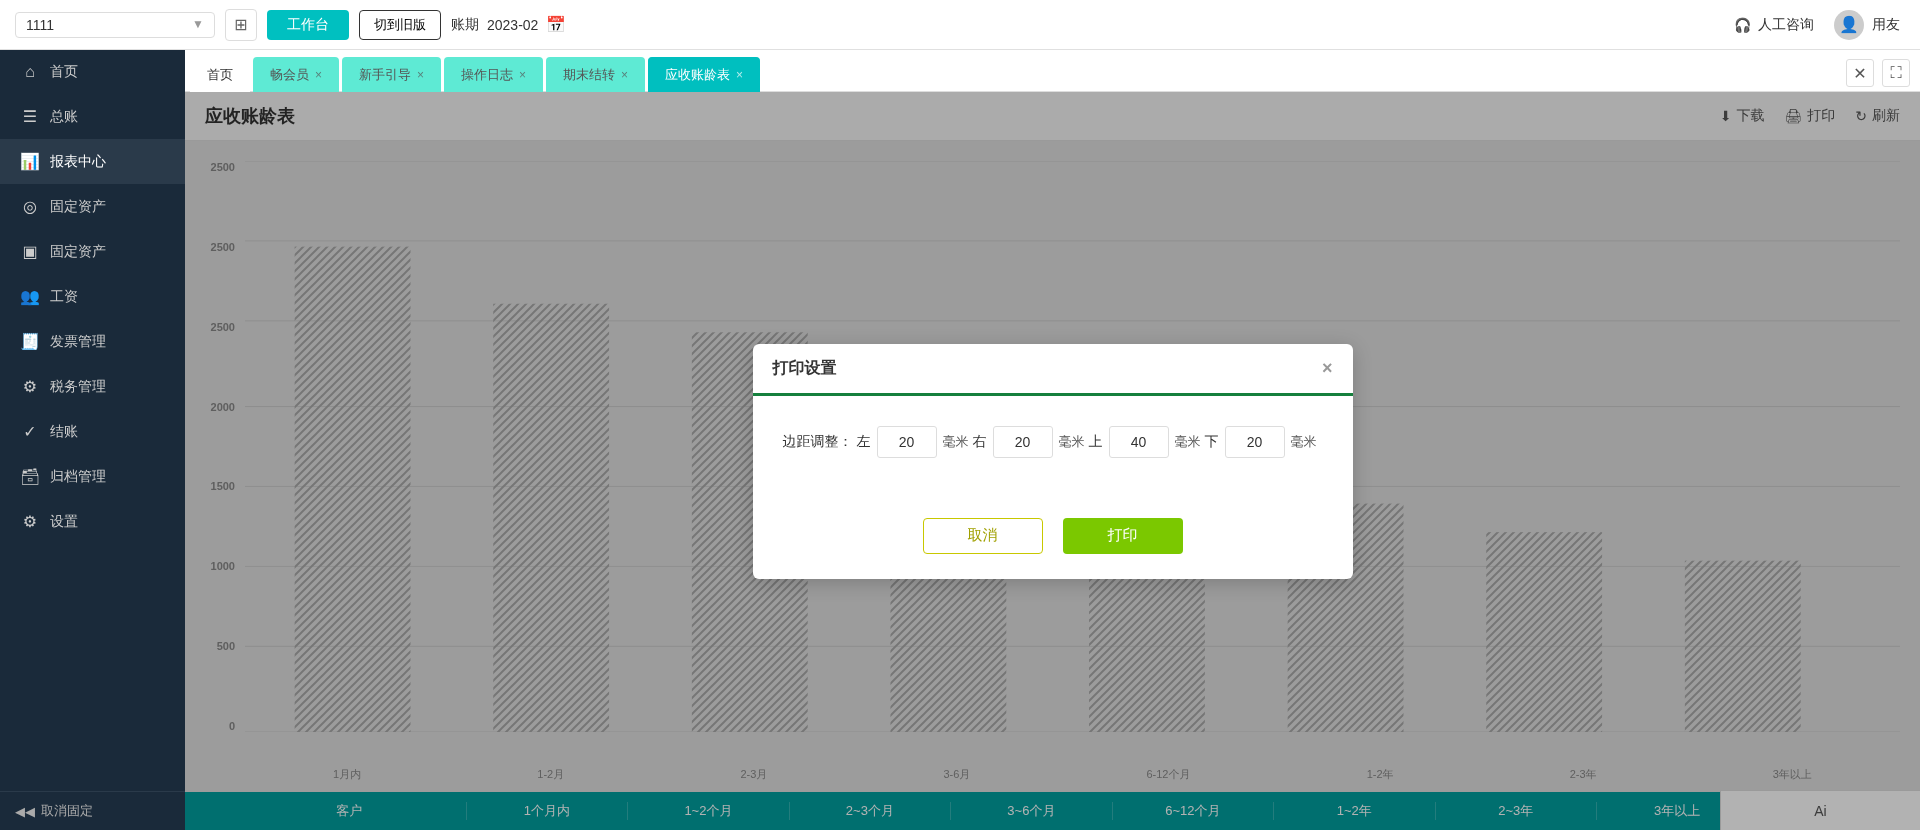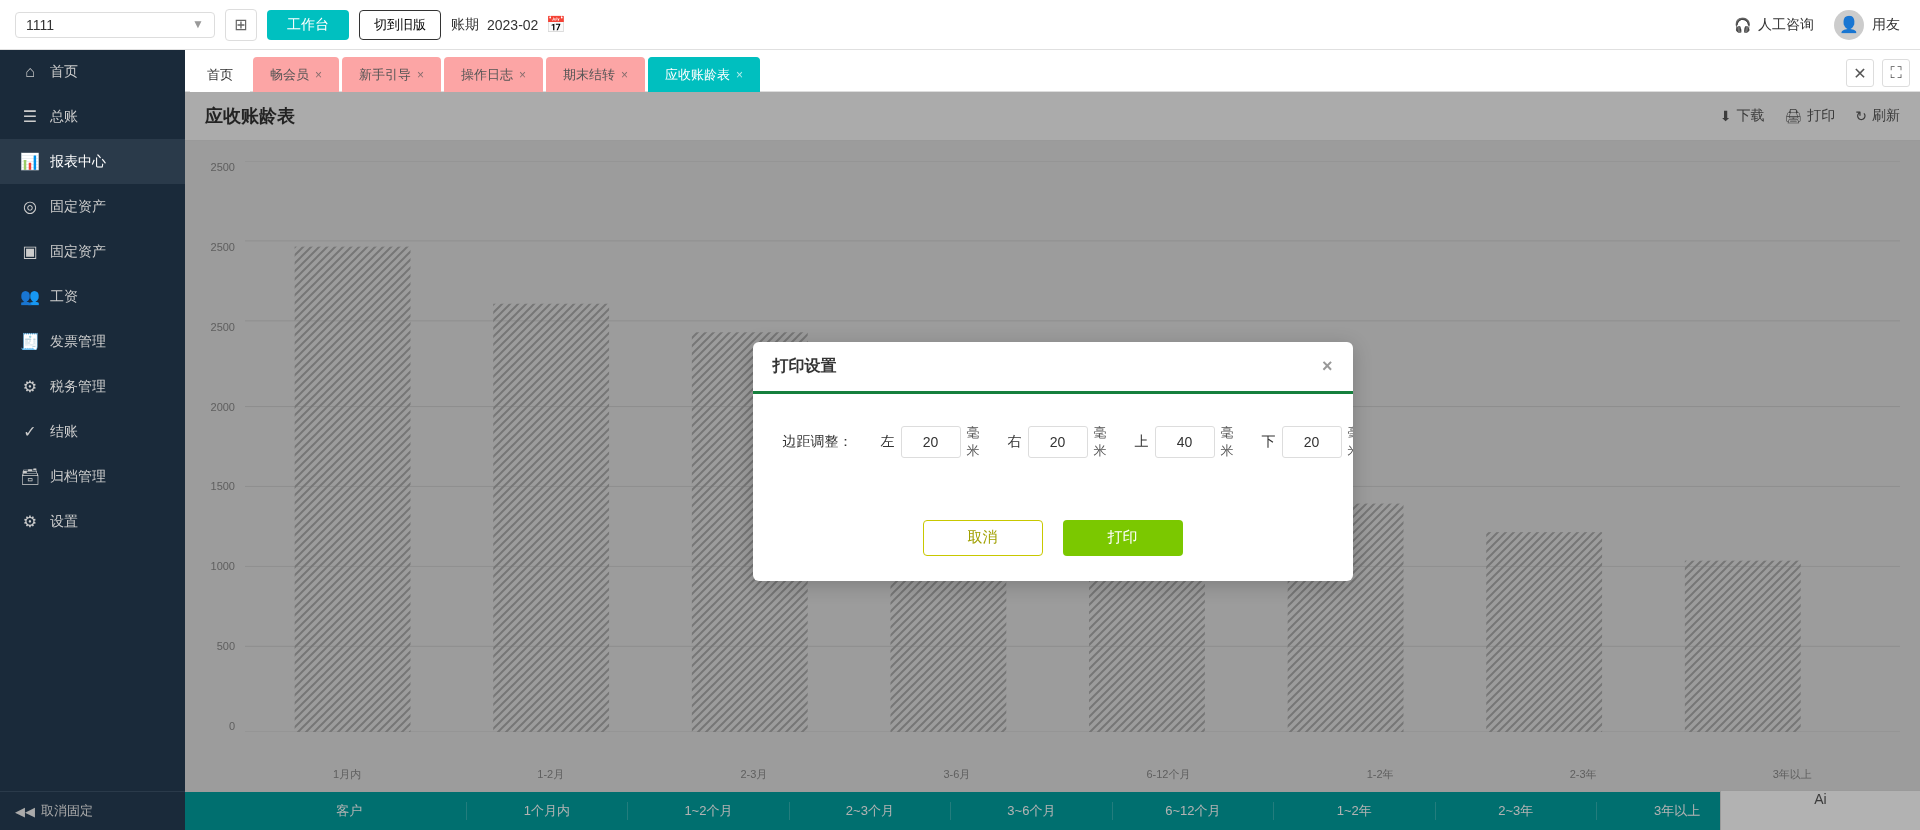--- a/index.html
+++ b/index.html
@@ -187,21 +187,21 @@
       font-size: 13px;
       color: #555;
       cursor: pointer;
       border: 1px solid transparent;
       border-bottom: none;
       border-radius: 4px 4px 0 0;
       display: flex;
       align-items: center;
       gap: 6px;
       margin-right: 3px;
-      background: #fca5a5;
+      background: #5eead4;
       position: relative;
       top: 1px;
     }
     .tab.active {
       background: #00bfbf;
       color: #fff;
       border-color: #00bfbf;
     }
     .tab.plain { background: #fff; border-color: transparent; color: #333; }
     .tab-close {
@@ -282,20 +282,21 @@
       position: absolute;
       left: 0;
       top: 20px;
       bottom: 60px;
       width: 55px;
       display: flex;
       flex-direction: column;
       justify-content: space-between;
       align-items: flex-end;
       padding-right: 5px;
+      font-weight: bold;
     }
     .y-label { font-size: 11px; color: #888; }
     .chart-x-labels {
       position: absolute;
       bottom: 10px;
       left: 60px;
       right: 20px;
       display: flex;
       justify-content: space-around;
     }
@@ -322,21 +323,21 @@
 
     
     .ai-bar {
       height: 40px;
       background: #fff;
       position: absolute;
       bottom: 0;
       right: 0;
       width: 200px;
       display: flex;
-      align-items: flex-start;
+      align-items: center;
       justify-content: center;
       font-size: 14px;
       color: #555;
       border-top: 1px solid #ddd;
       border-left: 1px solid #ddd;
     }
 
     
     .modal-overlay {
       position: absolute;
@@ -369,21 +370,21 @@
       color: #999;
       font-size: 18px;
       line-height: 1;
     }
     .modal-body {
       padding: 30px 30px 25px;
     }
     .margin-row {
       display: flex;
       align-items: center;
-      gap: 28px;
+      gap: 4px;
       margin-bottom: 25px;
     }
     .margin-label {
       font-size: 14px;
       color: #333;
       white-space: nowrap;
     }
     .margin-group {
       display: flex;
       align-items: center;

